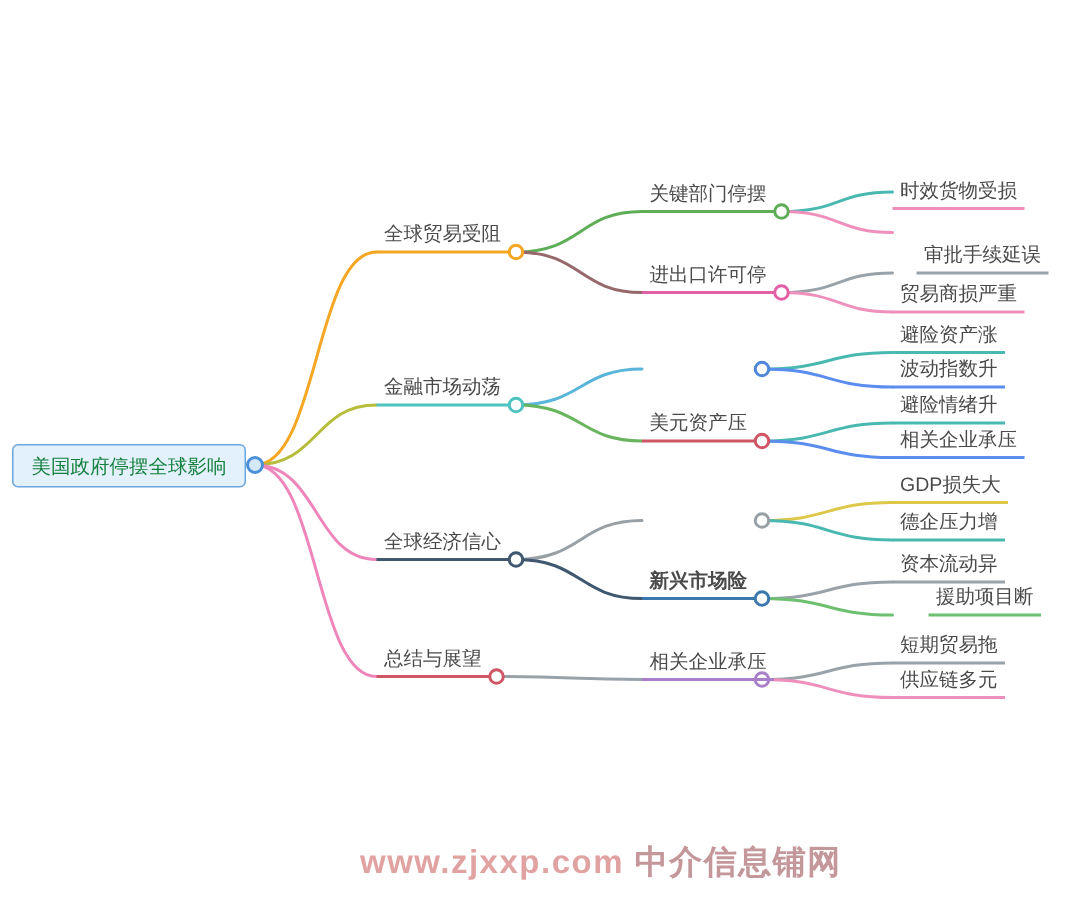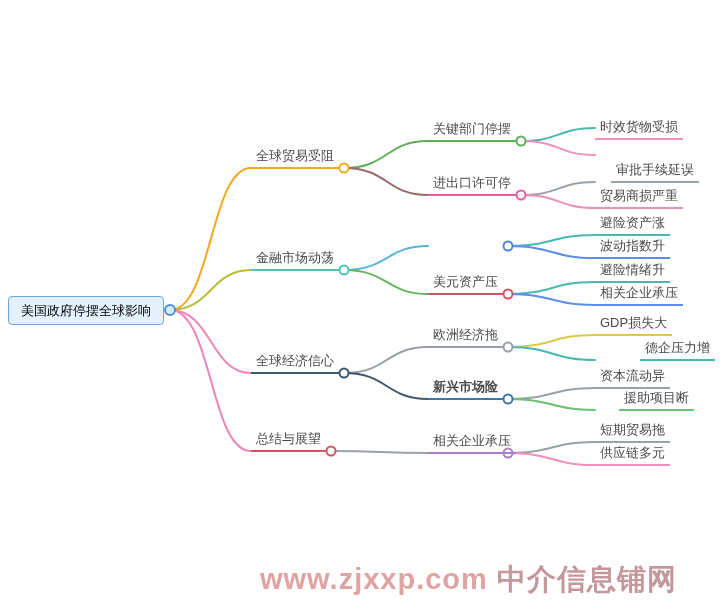--- a/index.html
+++ b/index.html
@@ -12,29 +12,28 @@
   .links circle{fill:#fff;stroke-width:2;}
   .links circle.root-dot{fill:#d6e9f8;}
   .node{
     position:absolute;z-index:2;
     font-size:13px;line-height:17px;color:#4a4a4a;
     padding:2px 5px 3px;border-bottom:2px solid #ccc;
     white-space:nowrap;cursor:pointer;
   }
   .root-node{
     position:absolute;z-index:2;
-    font-size:13px;line-height:17px;color:#000000;
+    font-size:13px;line-height:17px;color:#15803d;
     padding:5px 12px;border:1px solid #6aa7dc;border-radius:4px;
     background:#e3f1fc;white-space:nowrap;cursor:pointer;
   }
   .watermark{
     position:absolute;left:240px;top:560px;z-index:3;
-    font-size:29px;font-weight:bold;letter-spacing:1px;white-space:nowrap;
+    font-size:22px;font-weight:bold;letter-spacing:1px;white-space:nowrap;
     pointer-events:none;
-    margin-left:20px;
   }
   .wm-url{color:rgba(205,100,100,0.60);}
   .wm-site{color:rgba(165,95,100,0.65);}
 </style>
 </head>
 <body>
 
 <div class="stage">
 
   <svg class="links" width="722" height="600">
@@ -84,33 +83,32 @@
   <div class="root-node" style="left:8px;top:296px">美国政府停摆全球影响</div>
 
   <div class="node" style="left: 251px; top: 145px; border-bottom-color: rgb(245, 166, 35);">全球贸易受阻</div>
   <div class="node" style="left: 251px; top: 247px; border-bottom-color: rgb(79, 195, 191);">金融市场动荡</div>
   <div class="node" style="left: 251px; top: 350px; border-bottom-color: rgb(63, 87, 111);">全球经济信心</div>
   <div class="node" style="left: 251px; top: 428px; border-bottom-color: rgb(208, 85, 101);">总结与展望</div>
 
   <div class="node" style="left: 428px; top: 118px; border-bottom-color: rgb(95, 174, 87);">关键部门停摆</div>
   <div class="node" style="left: 428px; top: 172px; border-bottom-color: rgb(226, 95, 166);">进出口许可停</div>
   <div class="node" style="left: 428px; top: 271px; border-bottom-color: rgb(208, 85, 101);">美元资产压</div>
-  <div class="node" style="left: 428px; top: 324px; border-bottom-color: rgb(152, 160, 166);">欧洲经济拖</div>
   <div class="node" style="left: 428px; top: 376px; border-bottom-color: rgb(59, 120, 173); font-weight: bold;">新兴市场险</div>
   <div class="node" style="left: 428px; top: 430px; border-bottom-color: rgb(168, 127, 201);">相关企业承压</div>
 
   <div class="node" style="left: 595px; top: 116px; border-bottom-color: rgb(239, 143, 187);">时效货物受损</div>
   <div class="node" style="left: 595px; top: 159px; border-bottom-color: rgb(154, 162, 169); margin-left: 16px;">审批手续延误</div>
   <div class="node" style="left: 595px; top: 185px; border-bottom-color: rgb(239, 143, 187);">贸易商损严重</div>
   <div class="node" style="left: 595px; top: 212px; border-bottom-color: rgb(73, 184, 176);">避险资产涨</div>
   <div class="node" style="left: 595px; top: 235px; border-bottom-color: rgb(91, 141, 239);">波动指数升</div>
   <div class="node" style="left: 595px; top: 259px; border-bottom-color: rgb(73, 184, 176);">避险情绪升</div>
   <div class="node" style="left: 595px; top: 282px; border-bottom-color: rgb(91, 141, 239);">相关企业承压</div>
   <div class="node" style="left: 595px; top: 312px; border-bottom-color: rgb(221, 200, 74);">GDP损失大</div>
-  <div class="node" style="left: 595px; top: 337px; border-bottom-color: rgb(73, 184, 176); margin-left: 45px;">德企压力增</div>
+  <div class="node" style="left: 595px; top: 337px; border-bottom-color: rgb(73, 184, 176);">德企压力增</div>
   <div class="node" style="left: 595px; top: 365px; border-bottom-color: rgb(154, 162, 169);">资本流动异</div>
   <div class="node" style="left: 595px; top: 387px; border-bottom-color: rgb(108, 192, 112); margin-left: 24px;">援助项目断</div>
   <div class="node" style="left: 595px; top: 419px; border-bottom-color: rgb(154, 162, 169);">短期贸易拖</div>
   <div class="node" style="left: 595px; top: 442px; border-bottom-color: rgb(239, 143, 187);">供应链多元</div>
 
   <div class="watermark">
     <span class="wm-url">www.zjxxp.com</span>
     <span class="wm-site">中介信息铺网</span>
   </div>
 

